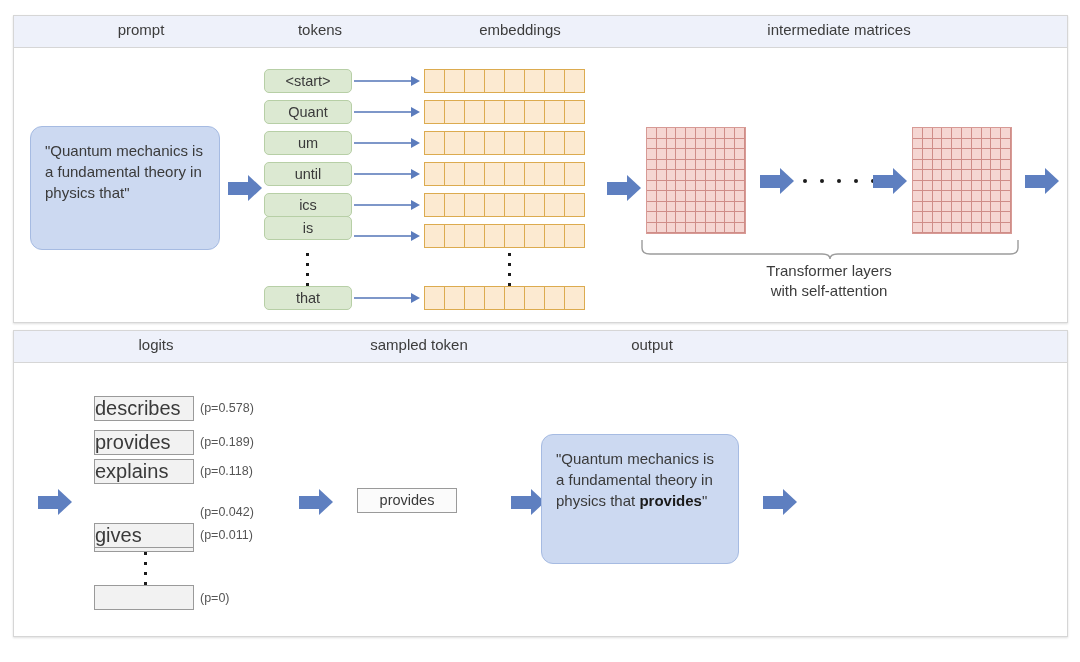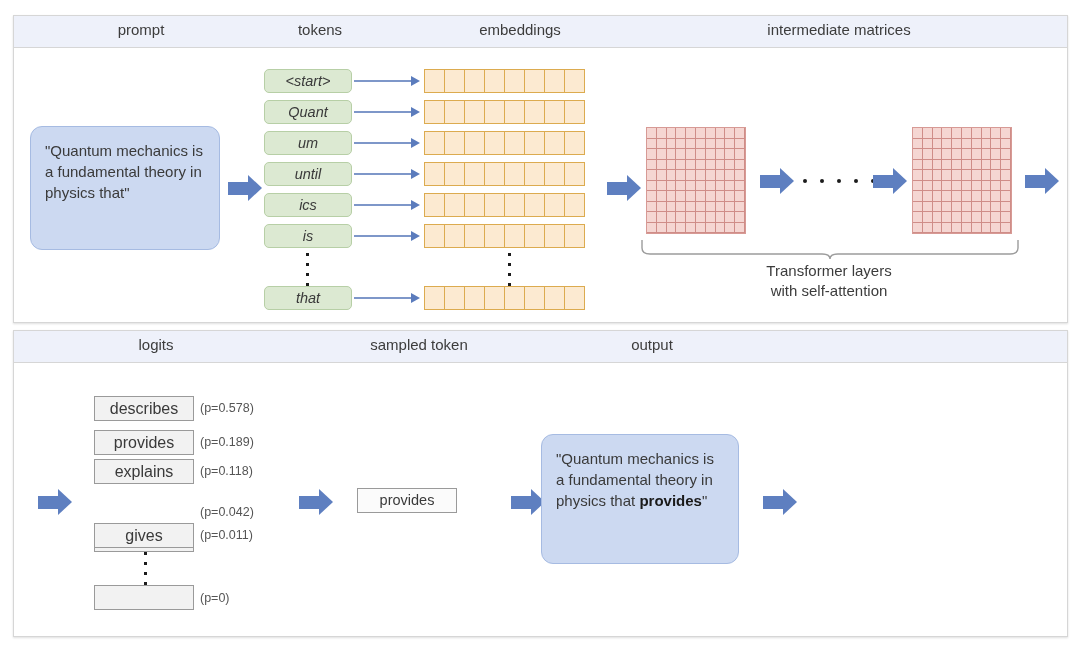--- a/index.html
+++ b/index.html
@@ -61,21 +61,20 @@
     width:88px;
     background:#dce9d2;
     border:1px solid #b7cfa6;
     border-radius:5px;
     box-sizing:border-box;
     font-size:14.5px;
     line-height:22px;
     text-align:center;
     color:#3a3a3a;
     white-space:nowrap;
-    font-style:italic;
   }
 
   
   .embrow{
     position:absolute;
     height:24px;
     display:flex;
     box-sizing:border-box;
   }
   .embcell{
@@ -141,23 +140,22 @@
   .hdots{position:absolute;display:flex;align-items:center;gap:13px;}
   .hdots i{width:4px;height:4px;background:#1c1c1c;display:block;border-radius:50%;}
 
   
   .logitbox{
     position:absolute;
     width:100px;height:25px;
     background:#f2f2f2;
     border:1px solid #9a9a9a;
     box-sizing:border-box;
-    font-size:16px;
+    font-size:20px;
     line-height:23px;
-    text-align:center;
     color:#3a3a3a;
     white-space:nowrap;
   }
   .prob{
     position:absolute;
     font-size:12.5px;
     color:#555;
     white-space:nowrap;
   }
 
@@ -199,21 +197,21 @@
   <div class="fat-arrow" style="left:228px;top:175px;width:34px;height:26px;--h:13px;--w:14px;">
     <div class="body"></div>
       <div class="tip"></div>
   </div>
 
   <div class="token" style="left:264px;top:69px;">&lt;start&gt;</div>
   <div class="token" style="left:264px;top:100px;">Quant</div>
   <div class="token" style="left:264px;top:131px;">um</div>
   <div class="token" style="left:264px;top:162px;">until</div>
   <div class="token" style="left:264px;top:193px;">ics</div>
-  <div class="token" style="left:264px;top:224px;">is</div>
+  <div class="token" style="left:264px;top:216px;">is</div>
   <div class="token" style="left:264px;top:286px;">that</div>
 
   <div class="vdots" style="left:306px;top:253px;">
     <i></i>
       <i></i>
       <i></i>
       <i></i>
   </div>
 
   <div class="thin-arrow" style="left:354px;top:76px;width:66px;">

